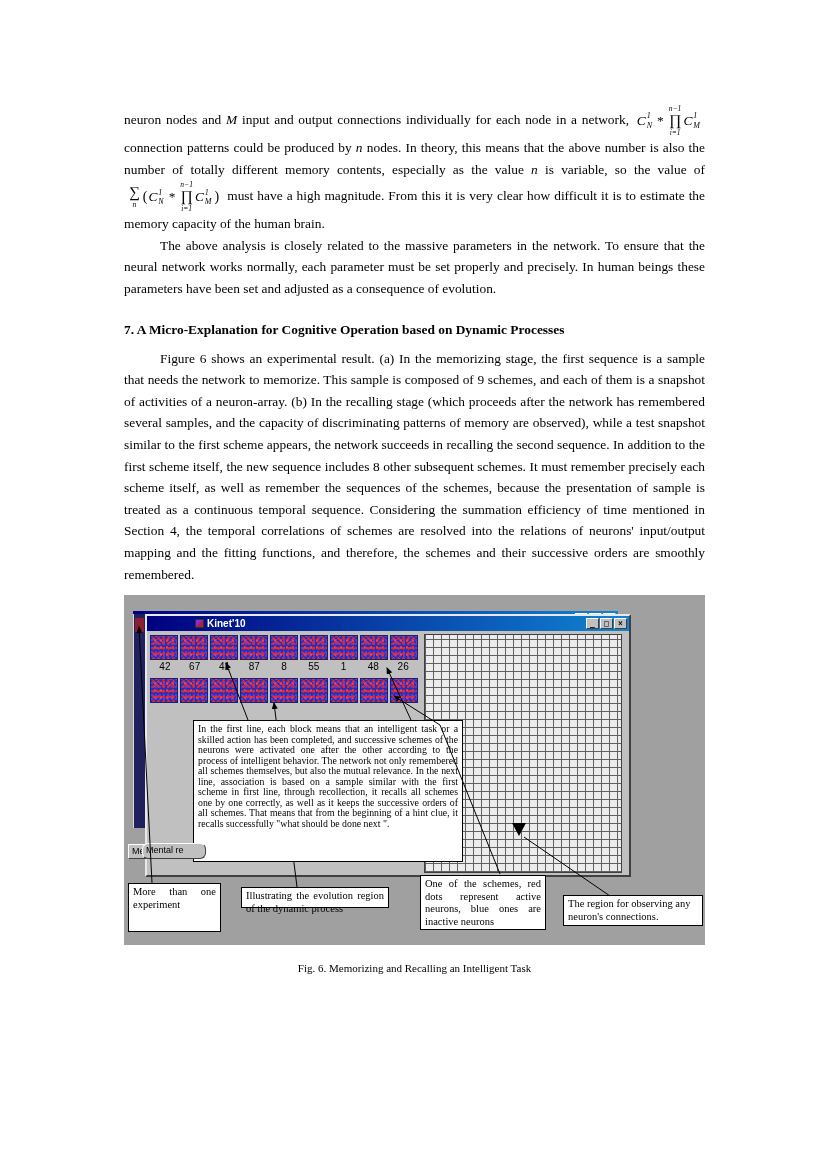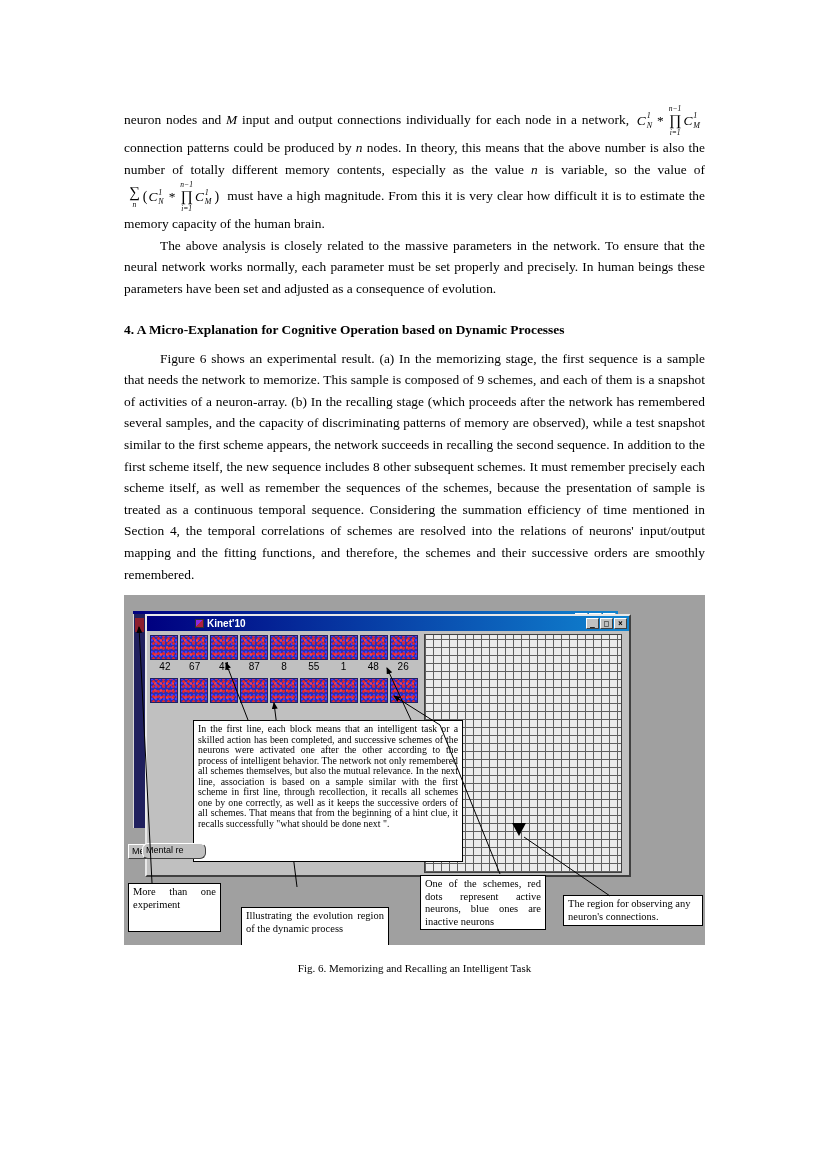--- a/index.html
+++ b/index.html
@@ -91,21 +91,21 @@
   .mini-bar { position:absolute; background:#c0c0c0; z-index:7;
     border:1px solid; border-color:#ffffff #404040 #404040 #ffffff;
     font-size:9px; line-height:13px; padding:0 3px; white-space:nowrap; overflow:hidden; }
   .me-bar { left:4px; top:249px; width:28px; height:15px; }
   .mental-bar { left:18px; top:248px; width:64px; height:16px;border-radius:6px; }
 
   .callout { position:absolute; background:#fff; border:1px solid #000; z-index:8;
     font-family:"Liberation Serif","DejaVu Serif",serif;
     font-size:10.5px; line-height:12.5px; padding:2px 4px; text-align:justify; }
   .callout.c1 { left:4px;   top:288px; width:93px;  height:49px; }
-  .callout.c2 { left:117px; top:292px; width:148px; height:40px;margin-top:20px; }
+  .callout.c2 { left:117px; top:292px; width:148px; height:21px; }
   .callout.c3 { left:296px; top:280px; width:126px; height:55px; }
   .callout.c4 { left:439px; top:300px; width:140px; height:31px; text-align:left; }
 
   .arrows { position:absolute; left:0; top:0; width:581px; height:350px; pointer-events:none; }
   .arrows-under { z-index:5; }
   .arrows-over { z-index:9; }
 
   .caption { width:581px; text-align:center; font-size:11px; margin-top:17px; }
 </style>
 </head>
@@ -162,21 +162,21 @@
           <span>1</span>
           <span>M</span>
         </span>
         <span class="paren">)</span>
       </span>
     <span>must have a high magnitude. From this it is very clear how difficult it is to estimate the memory capacity of the human brain.</span>
   </p>
 
   <p class="body indent">The above analysis is closely related to the massive parameters in the network. To ensure that the neural network works normally, each parameter must be set properly and precisely. In human beings these parameters have been set and adjusted as a consequence of evolution.</p>
 
-  <h2 class="heading">4. A Micro-Explanation for Cognitive Operation based on Dynamic Processes</h2>
+  <h2 class="heading">7. A Micro-Explanation for Cognitive Operation based on Dynamic Processes</h2>
 
   <p class="body indent">Figure 6 shows an experimental result. (a) In the memorizing stage, the first sequence is a sample that needs the network to memorize. This sample is composed of 9 schemes, and each of them is a snapshot of activities of a neuron-array. (b) In the recalling stage (which proceeds after the network has remembered several samples, and the capacity of discriminating patterns of memory are observed), while a test snapshot similar to the first scheme appears, the network succeeds in recalling the second sequence. In addition to the first scheme itself, the new sequence includes 8 other subsequent schemes. It must remember precisely each scheme itself, as well as remember the sequences of the schemes, because the presentation of sample is treated as a continuous temporal sequence. Considering the summation efficiency of time mentioned in Section 4, the temporal correlations of schemes are resolved into the relations of neurons' input/output mapping and the fitting functions, and therefore, the schemes and their successive orders are smoothly remembered.</p>
 
   <div class="figure">
 
     <div class="titlebar outer-tb">
       <span class="win-icon"></span>
       <span class="tb-title">Kineti1</span>
       <span class="winbtn">_</span>
       <span class="winbtn">□</span>

